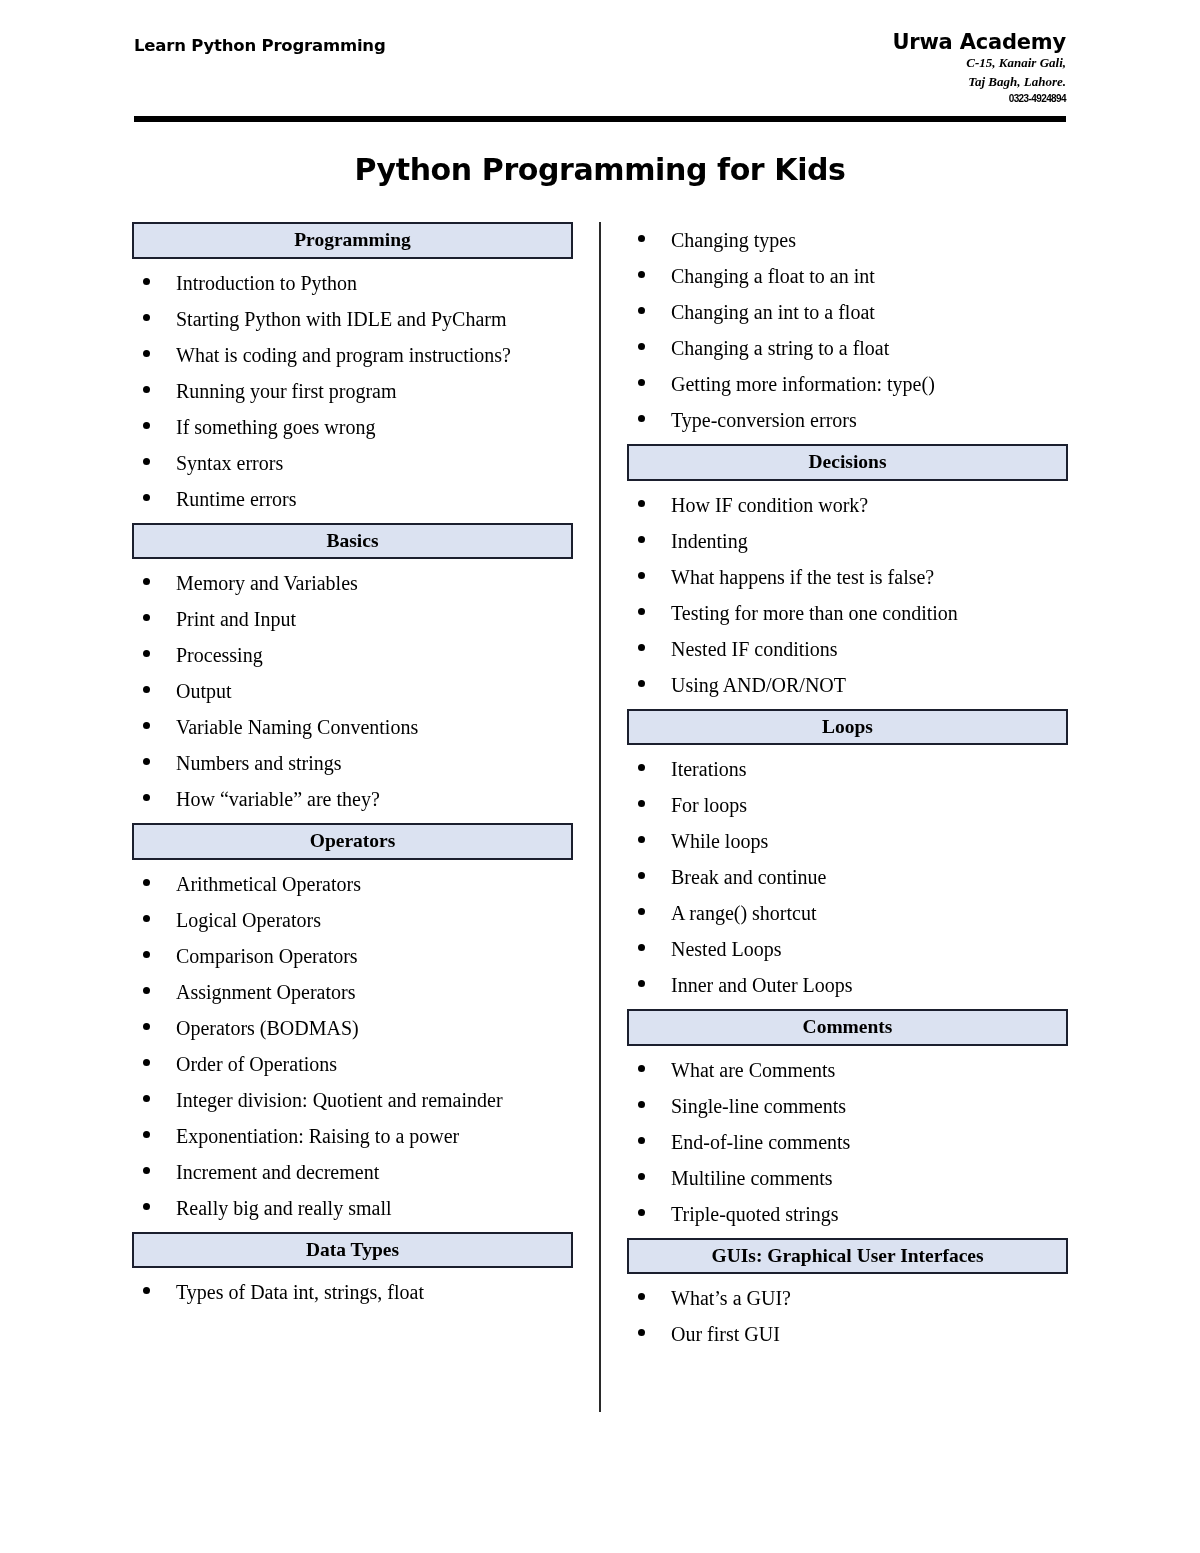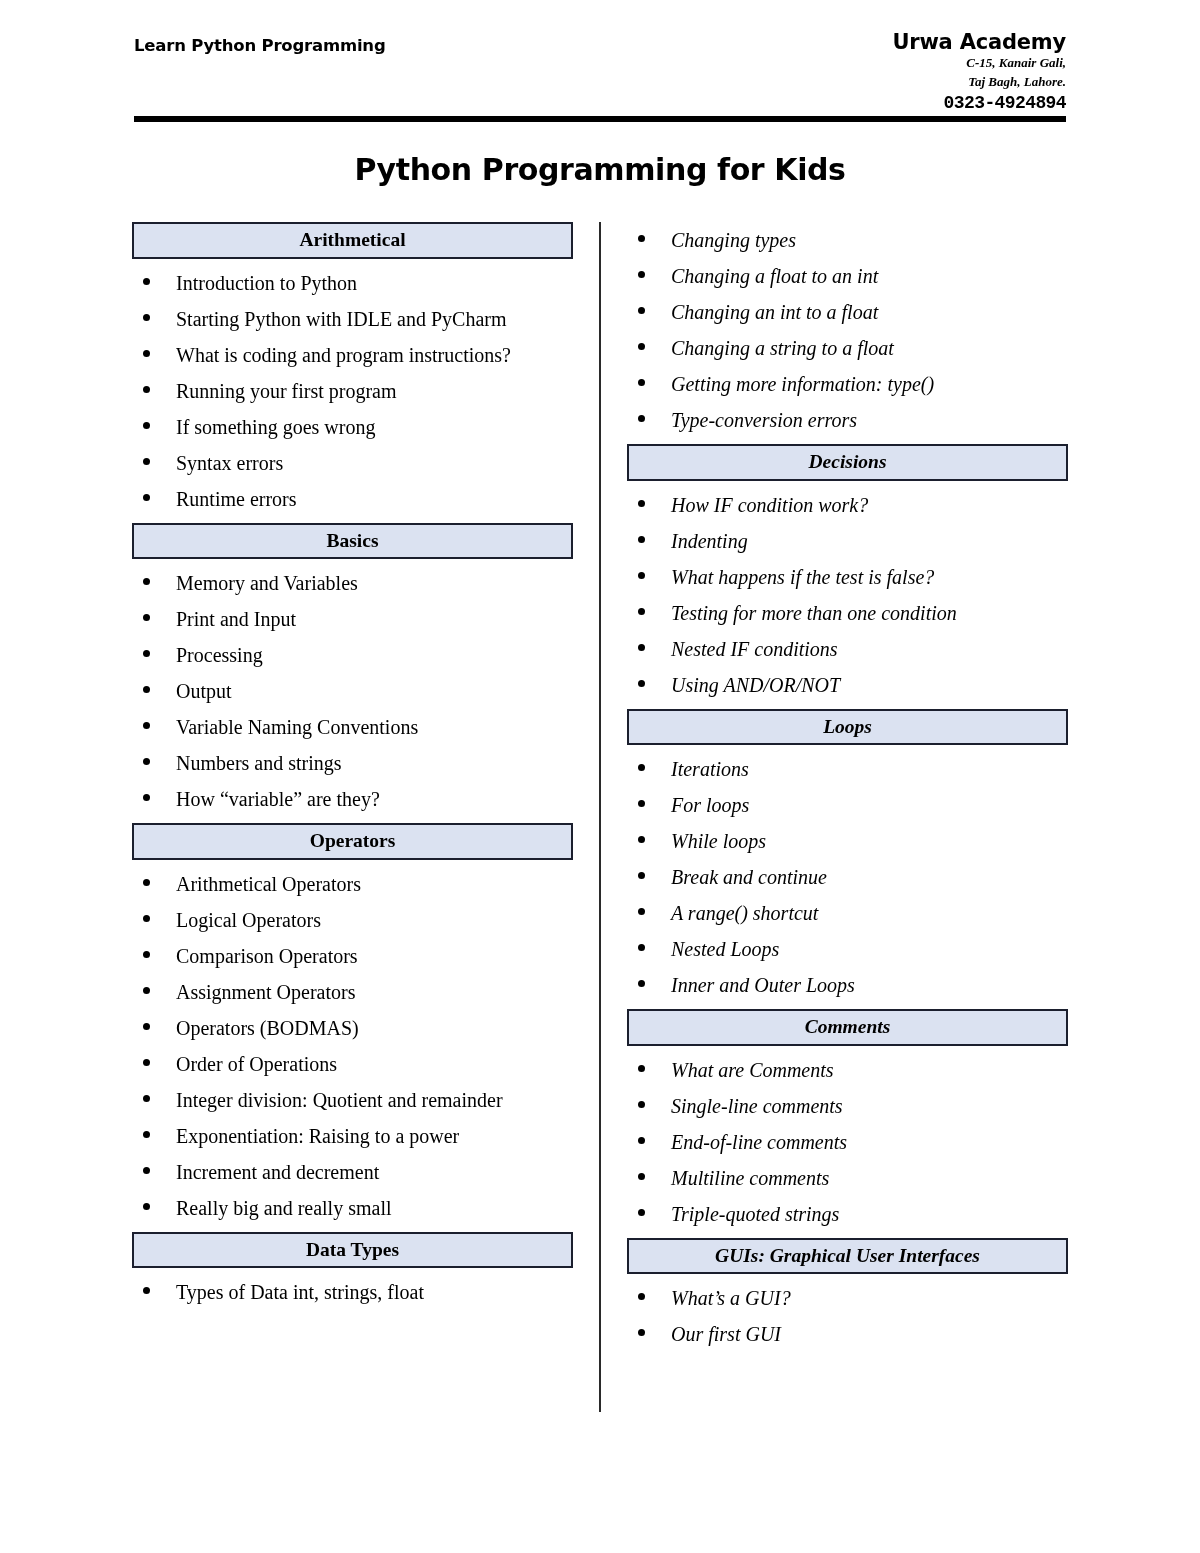--- a/index.html
+++ b/index.html
@@ -59,23 +59,23 @@
   }
   .lh-addr {
     font-family: "Liberation Serif", "DejaVu Serif", serif;
     font-style: italic;
     font-weight: bold;
     font-size: 13px;
     line-height: 1.45;
     white-space: nowrap;
   }
   .lh-phone {
-    font-family: Liberation Mono, monospace;
-    font-weight: bold;
-    font-size: 18px;
+    font-family: Liberation Sans, sans-serif;
+    font-weight: bold;
+    font-size: 10px;
     letter-spacing: -0.6px;
     line-height: 1.3;
     white-space: nowrap;
   }
   .header-rule {
     position: absolute;
     left: 134px;
     top: 116px;
     width: 932px;
     height: 6px;
@@ -100,21 +100,21 @@
     position: absolute;
     left: 0;
     top: 222px;
     width: 1200px;
   }
   .col {
     position: absolute;
     top: 0;
   }
   .col-left  { left: 132px;  width: 441px; }
-  .col-right { left: 627px;  width: 441px; font-style: italic; }
+  .col-right { left: 627px;  width: 441px; }
 
   .divider {
     position: absolute;
     left: 599px;
     top: 222px;
     width: 2px;
     height: 1190px;
     background: #2a2a2a;
   }
 
@@ -175,21 +175,21 @@
     </div>
   </div>
   <div class="header-rule"></div>
 
   <div class="doc-title">Python Programming for Kids</div>
 
   <div class="divider"></div>
 
   <div class="columns">
     <div class="col col-left" id="col-left">
-        <div class="sec-head first">Arithmetical</div>
+        <div class="sec-head first">Programming</div>
         <ul class="bullets">
           <li>
             <span class="dot"></span>
             <span class="li-text">Introduction to Python</span>
           </li>
           <li>
             <span class="dot"></span>
             <span class="li-text">Starting Python with IDLE and PyCharm</span>
           </li>
           <li>

